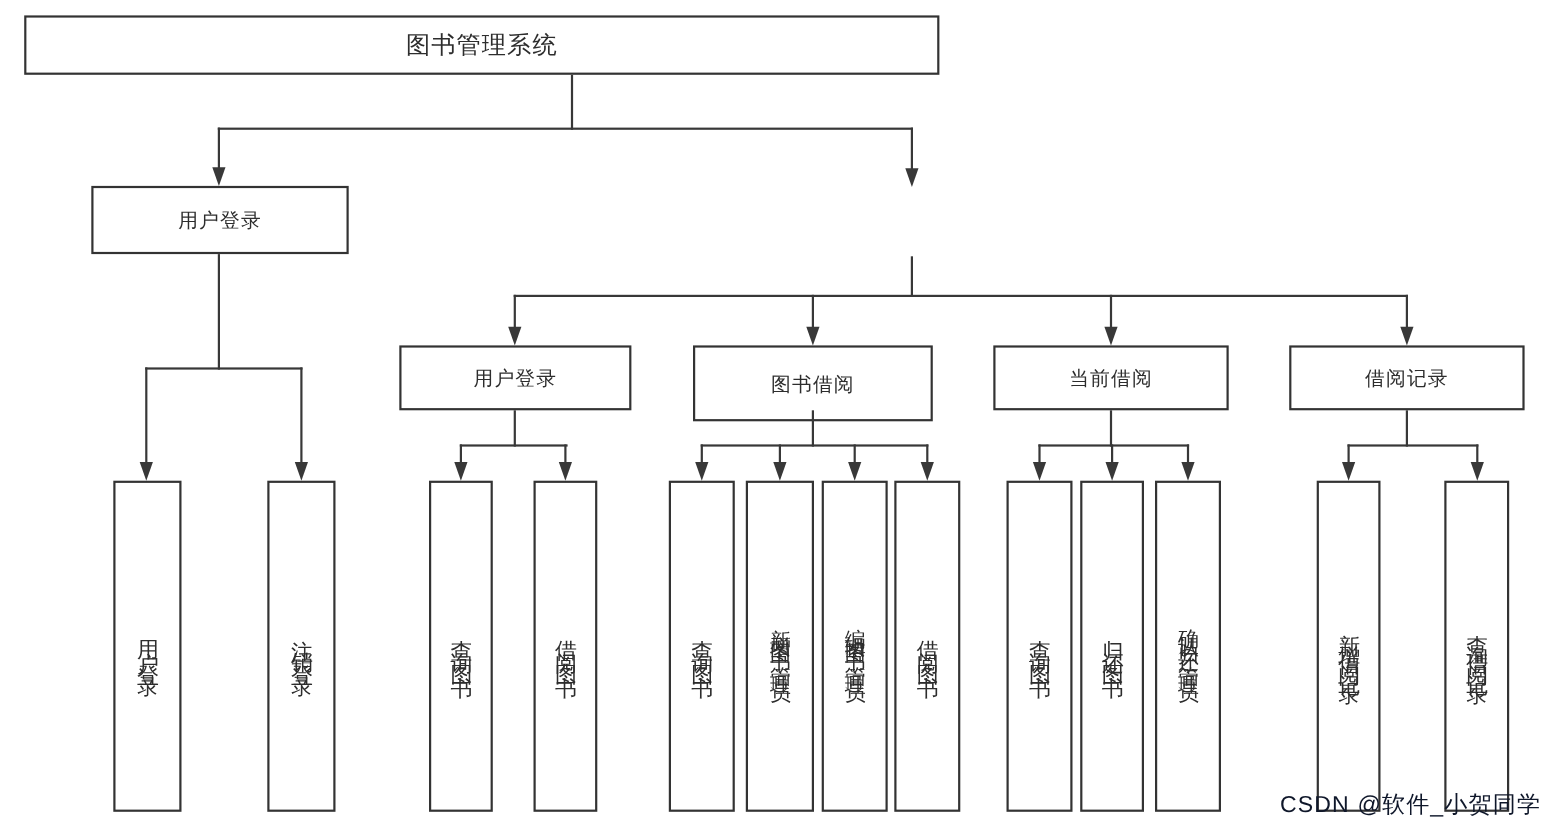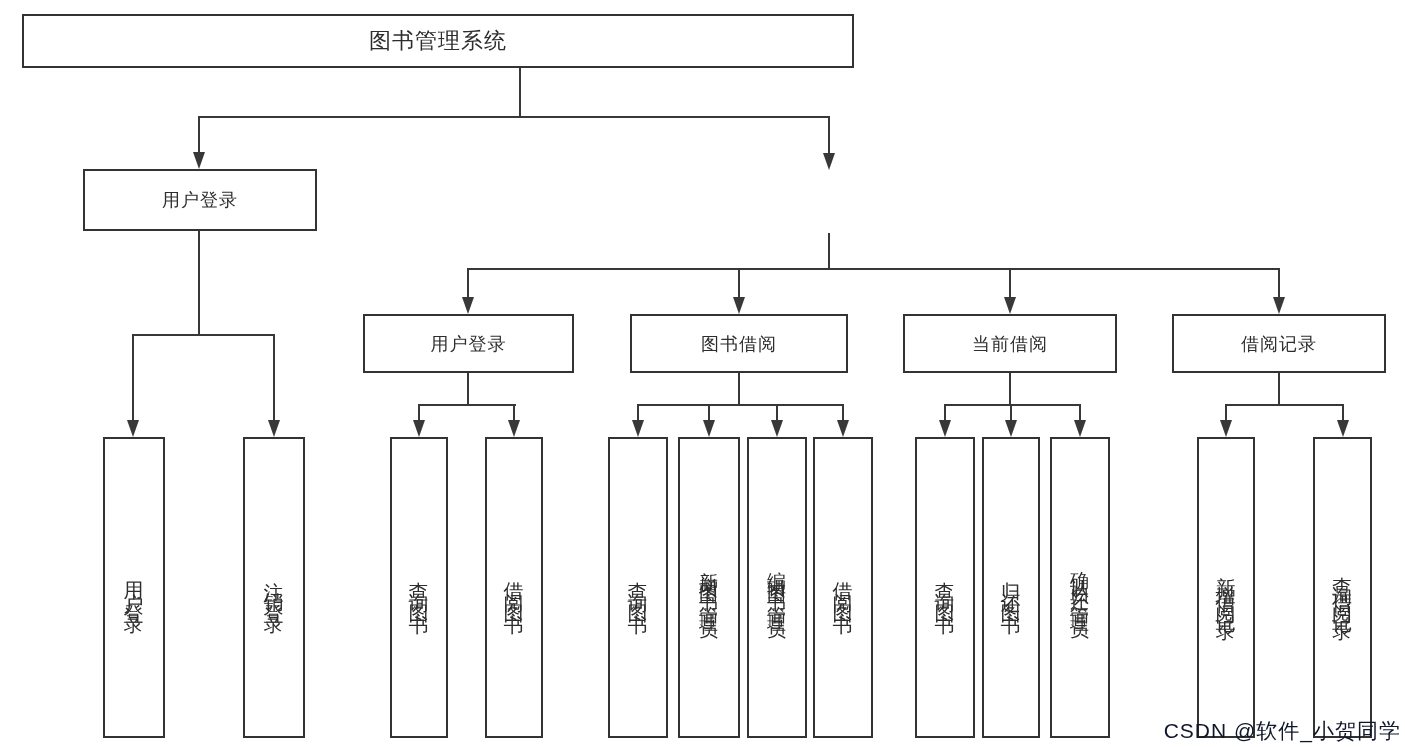--- a/index.html
+++ b/index.html
@@ -17,21 +17,21 @@
     border:2px solid #333333;
     background:#ffffff;
     display:flex;align-items:center;justify-content:center;
     text-align:center;
   }
   .hnode{font-size:18px;letter-spacing:1px;}
   #root{left:22px;top:14px;width:832px;height:54px;font-size:22px;}
   #l2-login{left:83px;top:169px;width:234px;height:62px;}
   #l2-mgmt{left:711px;top:170px;width:236px;height:63px;}
   #l3-1{left:363px;top:314px;width:211px;height:59px;}
-  #l3-2{left:630px;top:314px;width:218px;height:59px;}
+  #l3-2{left:630px;top:314px;width:218px;height:69px;}
   #l3-3{left:903px;top:314px;width:214px;height:59px;}
   #l3-4{left:1172px;top:314px;width:214px;height:59px;}
   .leaf{top:437px;height:301px;}
   .leaf span{
     writing-mode:vertical-rl;
     text-orientation:mixed;
     font-size:20px;
     letter-spacing:11px;
     line-height:1;
     white-space:nowrap;

